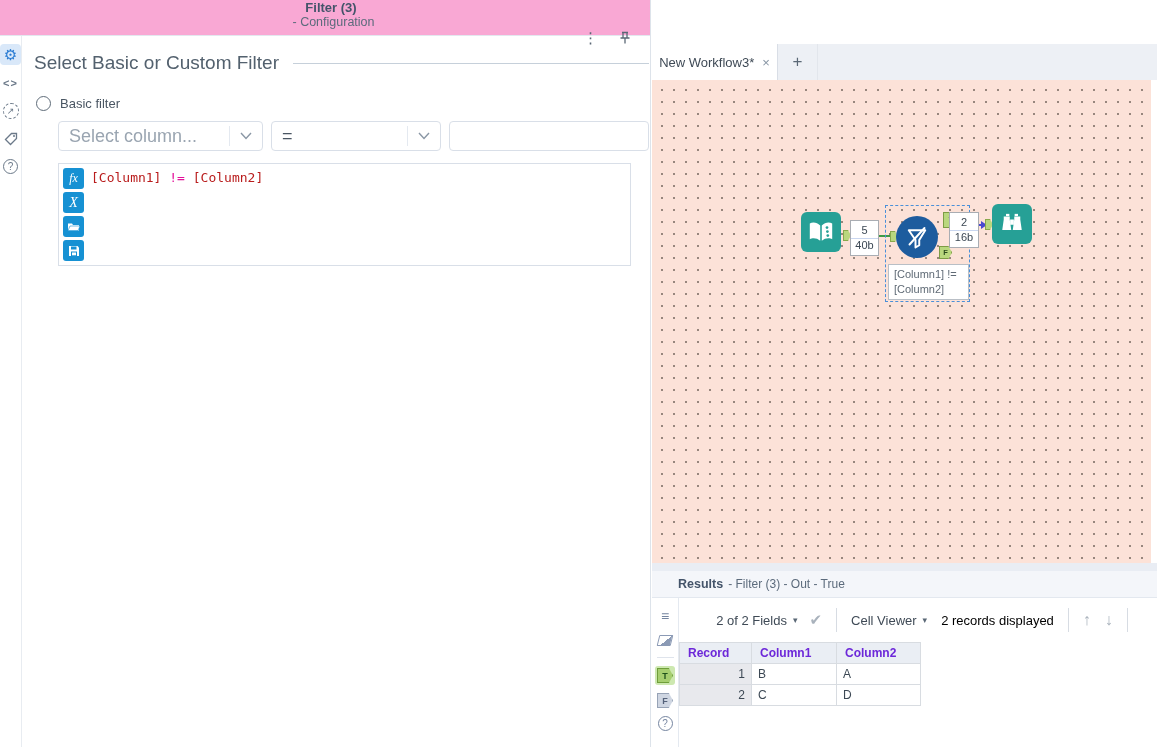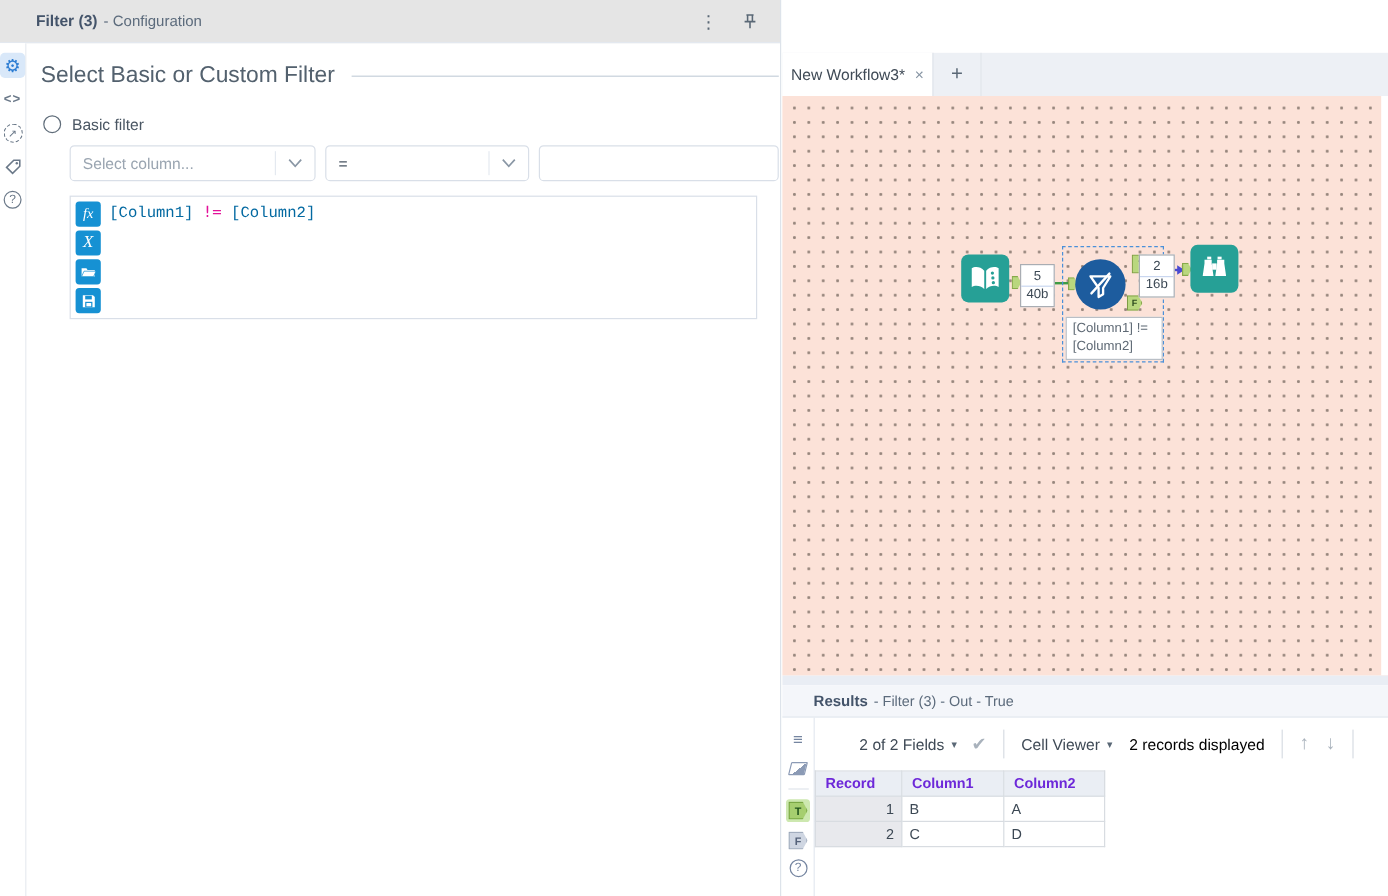--- a/index.html
+++ b/index.html
@@ -2,21 +2,21 @@
 <html><head>
 <meta charset="utf-8">
 <style>
   * { margin:0; padding:0; box-sizing:border-box; }
   html,body { width:1157px; height:747px; overflow:hidden; }
   body { font-family:"Liberation Sans", sans-serif; background:#fff; color:#4a5663; }
   .app { position:relative; width:1157px; height:747px; background:#fff; }
 
   
   .config-panel { position:absolute; left:0; top:0; width:651px; height:747px; background:#fff; border-right:1px solid #dde3ea; }
-  .config-header { height:36px; background:#e5e5e5; border-bottom:1px solid #e3e8ef; display:flex; align-items:center; padding:0 18px 0 30px; }
+  .config-header { height:36px; background:#f9a8d4; border-bottom:1px solid #e3e8ef; display:flex; align-items:center; padding:0 18px 0 30px;flex-direction:column; }
   .config-title { font-size:13px; font-weight:bold; color:#44546a; }
   .config-title-suffix { font-size:12.5px; color:#5c6b7c; margin-left:5px; }
   .config-header-actions { margin-left:auto; display:flex; align-items:center; gap:20px; }
   .kebab { font-size:15px; color:#5a6876; cursor:pointer; letter-spacing:0; }
   .pin-icon { width:14px; height:14px; }
 
   .config-body { display:flex; height:711px; }
   .config-rail { width:31px; border-right:1px solid #e8ecf1; padding-top:8px; display:flex; flex-direction:column; align-items:center; gap:7px; background:#fff; }
   .rail-btn { width:21px; height:21px; display:flex; align-items:center; justify-content:center; border-radius:4px; color:#6b7989; font-size:12px; cursor:pointer; }
   .rail-btn.active { background:#d9e8f9; color:#2b7cd3; }
@@ -32,33 +32,33 @@
 
   .radio-row { display:flex; align-items:center; gap:9px; margin-left:2px; margin-bottom:10px; cursor:pointer; }
   .radio { width:15px; height:15px; border:1.6px solid #5f6c79; border-radius:50%; display:flex; align-items:center; justify-content:center; background:#fff; flex:none; }
   .radio .dot { width:7px; height:7px; border-radius:50%; background:#414e5c; }
   .radio-label { font-size:13px; color:#4a5663; }
 
   .basic-controls { display:flex; gap:8px; margin:6px 0 12px 24px; }
   .select { height:30px; border:1px solid #d9dfe8; border-radius:4px; background:#fff; display:flex; align-items:center; cursor:pointer; }
   .select-col { width:205px; }
   .select-op { width:170px; }
-  .select-text { flex:1; font-size:13px; padding:0 10px; color:#4a5663; }
+  .select-text { flex:1; font-size:18px; padding:0 10px; color:#4a5663; }
   .select-text.placeholder { color:#9aa5b1; }
   .select-divider { width:1px; height:20px; background:#e4e9f0; }
   .select-chevron { width:32px; display:flex; align-items:center; justify-content:center; color:#8a97a5; }
   .value-input { width:200px; height:30px; border:1px solid #d9dfe8; border-radius:4px; font-size:13px; padding:0 8px; color:#4a5663; outline:none; background:#fff; }
 
   .expr-editor { position:relative; margin-left:24px; margin-right:18px; height:103px; border:1px solid #d9dfe8; background:#fff; cursor:text; }
   .expr-btn-col { position:absolute; left:4px; top:4px; display:flex; flex-direction:column; gap:3px; }
   .expr-btn { width:21px; height:21px; background:#1691d3; border-radius:3px; color:#fff; display:flex; align-items:center; justify-content:center; cursor:pointer; }
   .expr-btn-fx { font-family:"Liberation Serif", serif; font-style:italic; font-size:12px; }
   .expr-btn-x { font-family:"Liberation Serif", serif; font-style:italic; font-size:14px; }
   .expr-line { padding:6px 0 0 32px; font-family:"DejaVu Sans Mono", monospace; font-size:13px; white-space:pre; }
-  .tok-field { color:#0369a1;font-family:Liberation Mono, monospace; }
+  .tok-field { color:#b91c1c; }
   .tok-op { color:#e3119a; }
 
   
   .right-side { position:absolute; left:652px; top:0; width:505px; height:643px;margin-top:44px; }
   .tabbar { height:36px; background:#edf0f5; display:flex; align-items:stretch; }
   .tab { width:126px; background:#fff; border-right:1px solid #d9dee6; display:flex; align-items:center; justify-content:center; gap:8px; font-size:13px; color:#3f4a56; cursor:pointer; }
   .tab-close { color:#8694a3; font-size:13px; cursor:pointer; }
   .tab-new { width:40px; display:flex; align-items:center; justify-content:center; font-size:17px; color:#5a6876; cursor:pointer; border-right:1px solid #e2e6ec; }
 
   .canvas { position:absolute; left:0; top:36px; width:505px; height:483px; background:#fce2d8;

